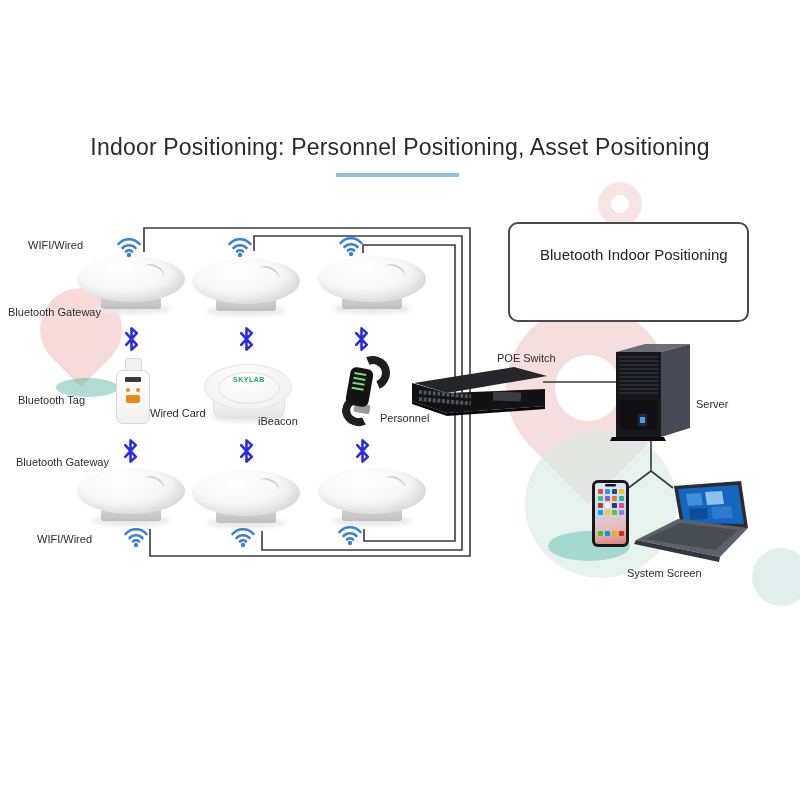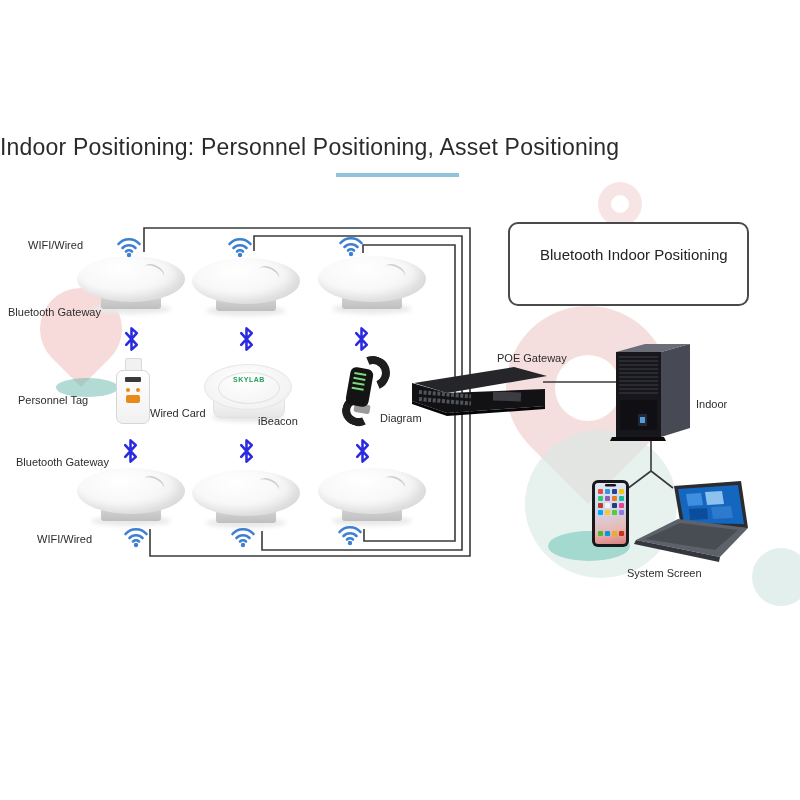--- a/index.html
+++ b/index.html
@@ -1,29 +1,29 @@
 <!DOCTYPE html>
 <html><head>
 <meta charset="utf-8">
 <style>
   html,body{margin:0;padding:0;background:#fff;}
   .canvas{position:relative;width:800px;height:800px;background:#fff;overflow:hidden;
           font-family:"Liberation Sans",sans-serif;color:#2c2c2c;}
   .abs{position:absolute;}
 
   
-  .title{left:0;top:134px;width:800px;font-size:23px;font-weight:500;
+  .title{left:0;top:134px;width:800px;text-align:center;font-size:23px;font-weight:500;
          color:#2b2b2b;letter-spacing:0.2px;}
   .title-underline{left:336px;top:173px;width:123px;height:4px;background:#8fc4da;}
 
   
   .lbl{font-size:11px;font-weight:400;color:#2c2c2c;white-space:nowrap;z-index:5;}
 
   
-  .frame-box{left:508px;top:222px;width:241px;height:84px;border:2px solid #4a4a4a;
+  .frame-box{left:508px;top:222px;width:241px;height:100px;border:2px solid #4a4a4a;
              border-radius:10px;background:#fff;z-index:4;box-sizing:border-box;
              padding:19px 10px 0 30px;}
   .frame-box div{font-size:15px;color:#232323;line-height:24px;}
 
   
   .pin{border-radius:50% 50% 50% 0;transform:rotate(-45deg);z-index:0;}
   .pin-left{left:40px;top:288px;width:82px;height:82px;background:#f0bcbc;opacity:.55;}
   .pin-right{left:506px;top:306px;width:164px;height:164px;background:#e9b3b3;opacity:.42;}
   .pin-right::after{content:'';position:absolute;left:49px;top:49px;width:66px;height:66px;
                     border-radius:50%;background:#fff;}
@@ -204,21 +204,21 @@
   <svg class="abs icon" style="left:123px;top:325px" width="17" height="28" viewBox="0 0 16 24">
       <path d="M3 6.5 L13 17.5 L8 22 L8 2 L13 6.5 L3 17.5" fill="none" stroke="#2a2ae0" stroke-width="2.4" stroke-linejoin="round" stroke-linecap="round"></path>
     </svg>
   <svg class="abs icon" style="left:238px;top:325px" width="17" height="28" viewBox="0 0 16 24">
       <path d="M3 6.5 L13 17.5 L8 22 L8 2 L13 6.5 L3 17.5" fill="none" stroke="#2a2ae0" stroke-width="2.4" stroke-linejoin="round" stroke-linecap="round"></path>
     </svg>
   <svg class="abs icon" style="left:353px;top:325px" width="17" height="28" viewBox="0 0 16 24">
       <path d="M3 6.5 L13 17.5 L8 22 L8 2 L13 6.5 L3 17.5" fill="none" stroke="#2a2ae0" stroke-width="2.4" stroke-linejoin="round" stroke-linecap="round"></path>
     </svg>
 
-  <span class="abs lbl" style="left:18px;top:394px">Personnel Tag</span>
+  <span class="abs lbl" style="left:18px;top:394px">Bluetooth Tag</span>
 
   <div class="abs tag">
     <div class="tag-clip"></div>
     <div class="tag-body">
       <div class="tag-strip"></div>
       <div class="tag-eye" style="left:9px"></div>
       <div class="tag-eye" style="left:19px"></div>
       <div class="tag-mouth"></div>
     </div>
   </div>
@@ -241,25 +241,25 @@
     <div class="band-bottom"></div>
     <div class="band-clasp"></div>
     <div class="band-screen">
         <i></i>
         <i></i>
         <i></i>
         <i></i>
       </div>
   </div>
 
-  <span class="abs lbl" style="left:380px;top:412px">Diagram</span>
-
-  <span class="abs lbl" style="left:497px;top:352px">POE Gateway</span>
-
-  <span class="abs lbl" style="left:696px;top:398px">Indoor</span>
+  <span class="abs lbl" style="left:380px;top:412px">Personnel</span>
+
+  <span class="abs lbl" style="left:497px;top:352px">POE Switch</span>
+
+  <span class="abs lbl" style="left:696px;top:398px">Server</span>
 
   <svg class="abs icon" style="left:122px;top:437px" width="17" height="28" viewBox="0 0 16 24">
       <path d="M3 6.5 L13 17.5 L8 22 L8 2 L13 6.5 L3 17.5" fill="none" stroke="#2a2ae0" stroke-width="2.4" stroke-linejoin="round" stroke-linecap="round"></path>
     </svg>
   <svg class="abs icon" style="left:238px;top:437px" width="17" height="28" viewBox="0 0 16 24">
       <path d="M3 6.5 L13 17.5 L8 22 L8 2 L13 6.5 L3 17.5" fill="none" stroke="#2a2ae0" stroke-width="2.4" stroke-linejoin="round" stroke-linecap="round"></path>
     </svg>
   <svg class="abs icon" style="left:354px;top:437px" width="17" height="28" viewBox="0 0 16 24">
       <path d="M3 6.5 L13 17.5 L8 22 L8 2 L13 6.5 L3 17.5" fill="none" stroke="#2a2ae0" stroke-width="2.4" stroke-linejoin="round" stroke-linecap="round"></path>
     </svg>

